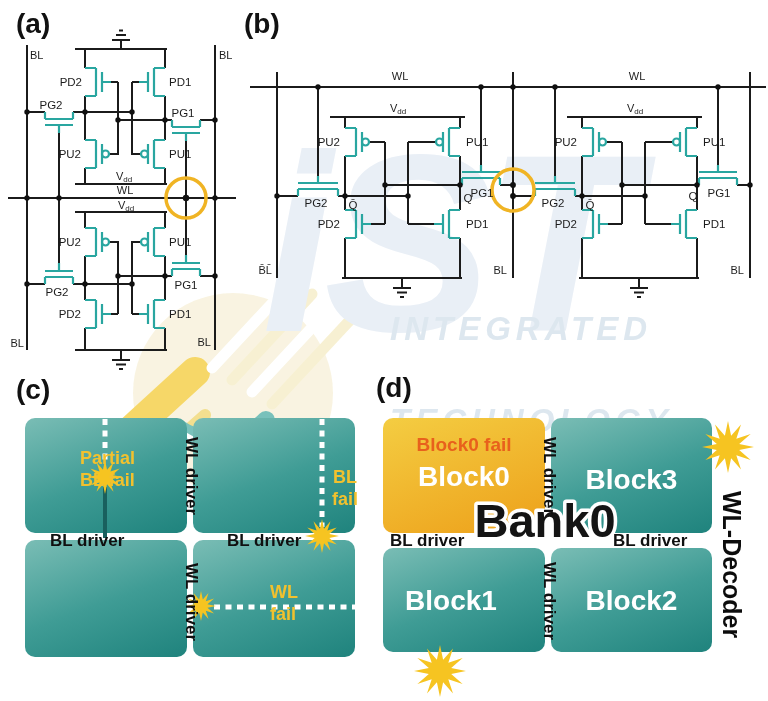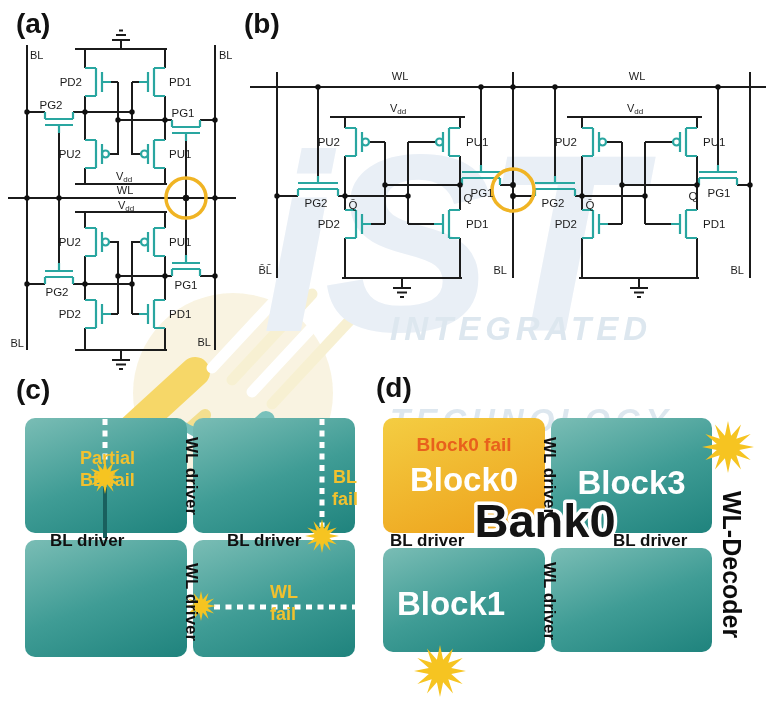--- a/index.html
+++ b/index.html
@@ -18,21 +18,21 @@
            letter-spacing:5px;color:#dde7ef;}
   
   .teal{background:linear-gradient(160deg,#7abdb5 0%,#3f9c95 52%,#1f837d 100%);}
   .orange{background:linear-gradient(160deg,#f4cd42 0%,#eda01a 100%);}
   
   .pl{font-size:28px;font-weight:bold;color:#111;}
   .driver-v{writing-mode:vertical-rl;text-orientation:mixed;font-size:17px;font-weight:700;
             color:#101010;text-align:center;width:22px;}
   .driver-h{font-size:17px;font-weight:700;color:#101010;}
   .fail{color:#f2c12e;font-size:18px;font-weight:700;line-height:22px;margin-left:48px;}
-  .blkname{color:#fff;font-size:33px;font-weight:700;text-align:center;}
+  .blkname{color:#fff;font-size:28px;font-weight:700;text-align:center;}
   .blkfail{color:#e8611c;font-size:19px;font-weight:700;text-align:center;}
   .dec-v{writing-mode:vertical-rl;text-orientation:mixed;font-size:25px;font-weight:700;
          color:#0c0c0c;text-align:center;width:34px;}
   .dec-h{font-size:26px;font-weight:700;color:#0c0c0c;}
   
   .wire{stroke:#1b1b1b;stroke-width:2;fill:none;}
   .tr{stroke:#29a6a0;stroke-width:2.2;fill:none;}
   .dot{fill:#101010;}
   .hl{fill:none;stroke:#f0b424;stroke-width:3.5;}
   .dash{stroke:#ffffff;stroke-width:5;fill:none;stroke-dasharray:6 5.5;}
@@ -291,19 +291,20 @@
   </div>
   <div class="abs txt fail" style="left:222px;top:581px;">
     <div>WL</div>
     <div>fail</div>
   </div>
 
   <div class="abs txt blkfail" style="left:383px;top:434px;width:162px;">Block0 fail</div>
   <div class="abs txt blkname" style="left:383px;top:461px;width:162px;">Block0</div>
   <div class="abs txt blkname" style="left:551px;top:464px;width:161px;">Block3</div>
   <div class="abs txt blkname" style="left:383px;top:585px;width:136px;">Block1</div>
+  <div class="abs txt blkname" style="left:551px;top:585px;width:161px;">Block2</div>
   <div class="abs txt driver-v" style="left:537px;top:420px;height:112px;">WL driver</div>
   <div class="abs txt driver-v" style="left:537px;top:550px;height:102px;">WL driver</div>
   <div class="abs txt driver-h" style="left:390px;top:531px;width:86px;">BL driver</div>
   <div class="abs txt driver-h" style="left:613px;top:531px;width:86px;">BL driver</div>
   <div class="abs txt dec-v" style="left:712px;top:452px;height:225px;">WL-Decoder</div>
 
 </div>
 
 </body></html>

